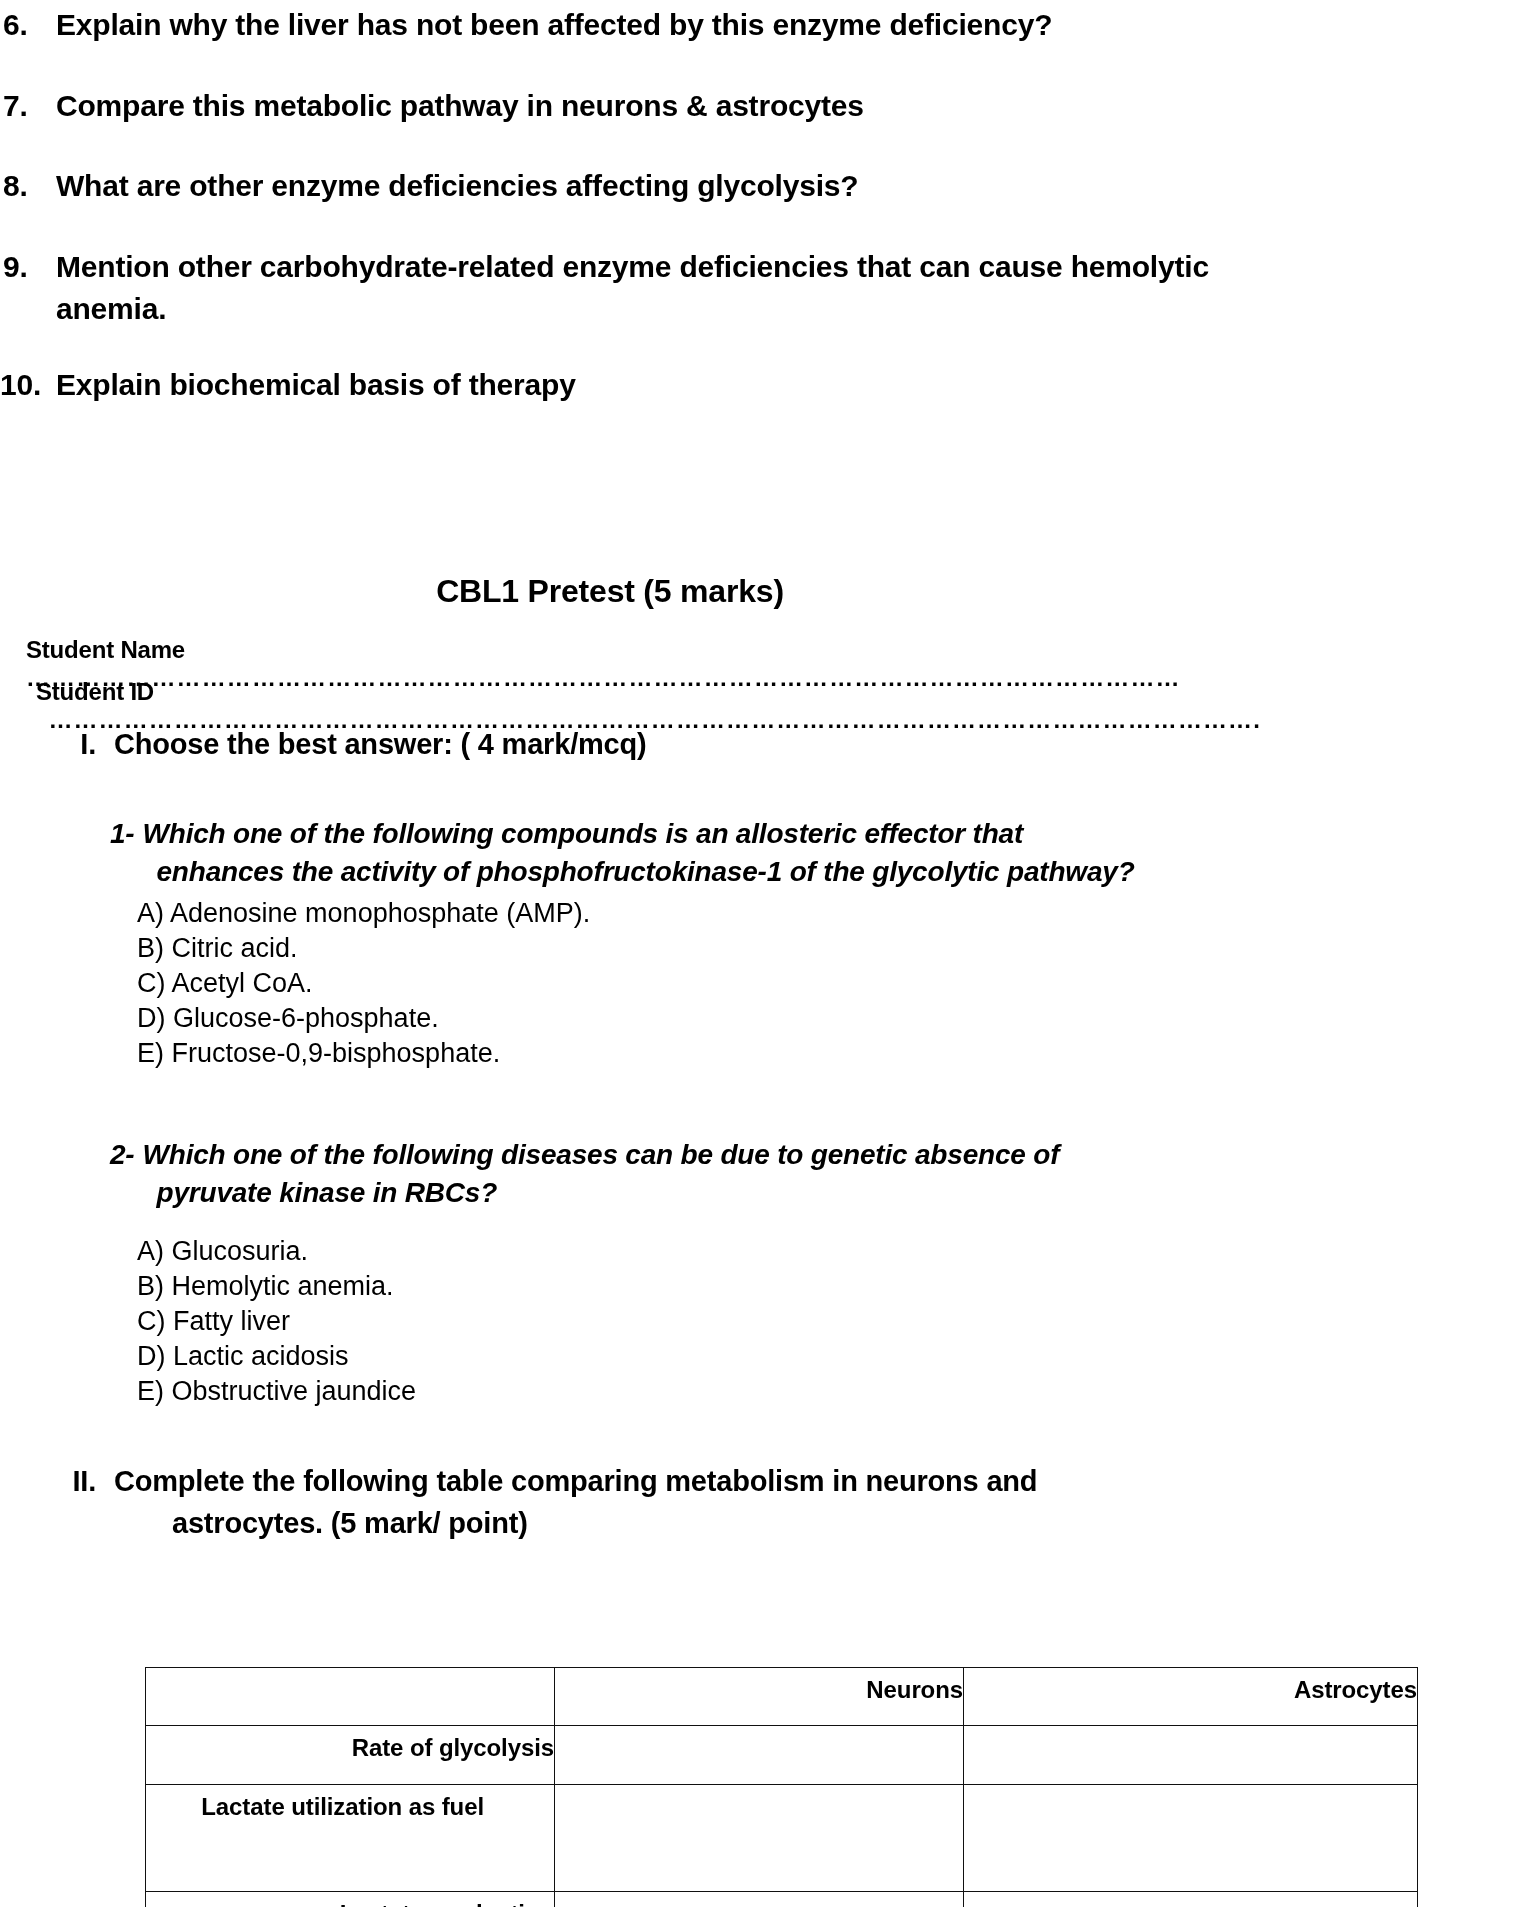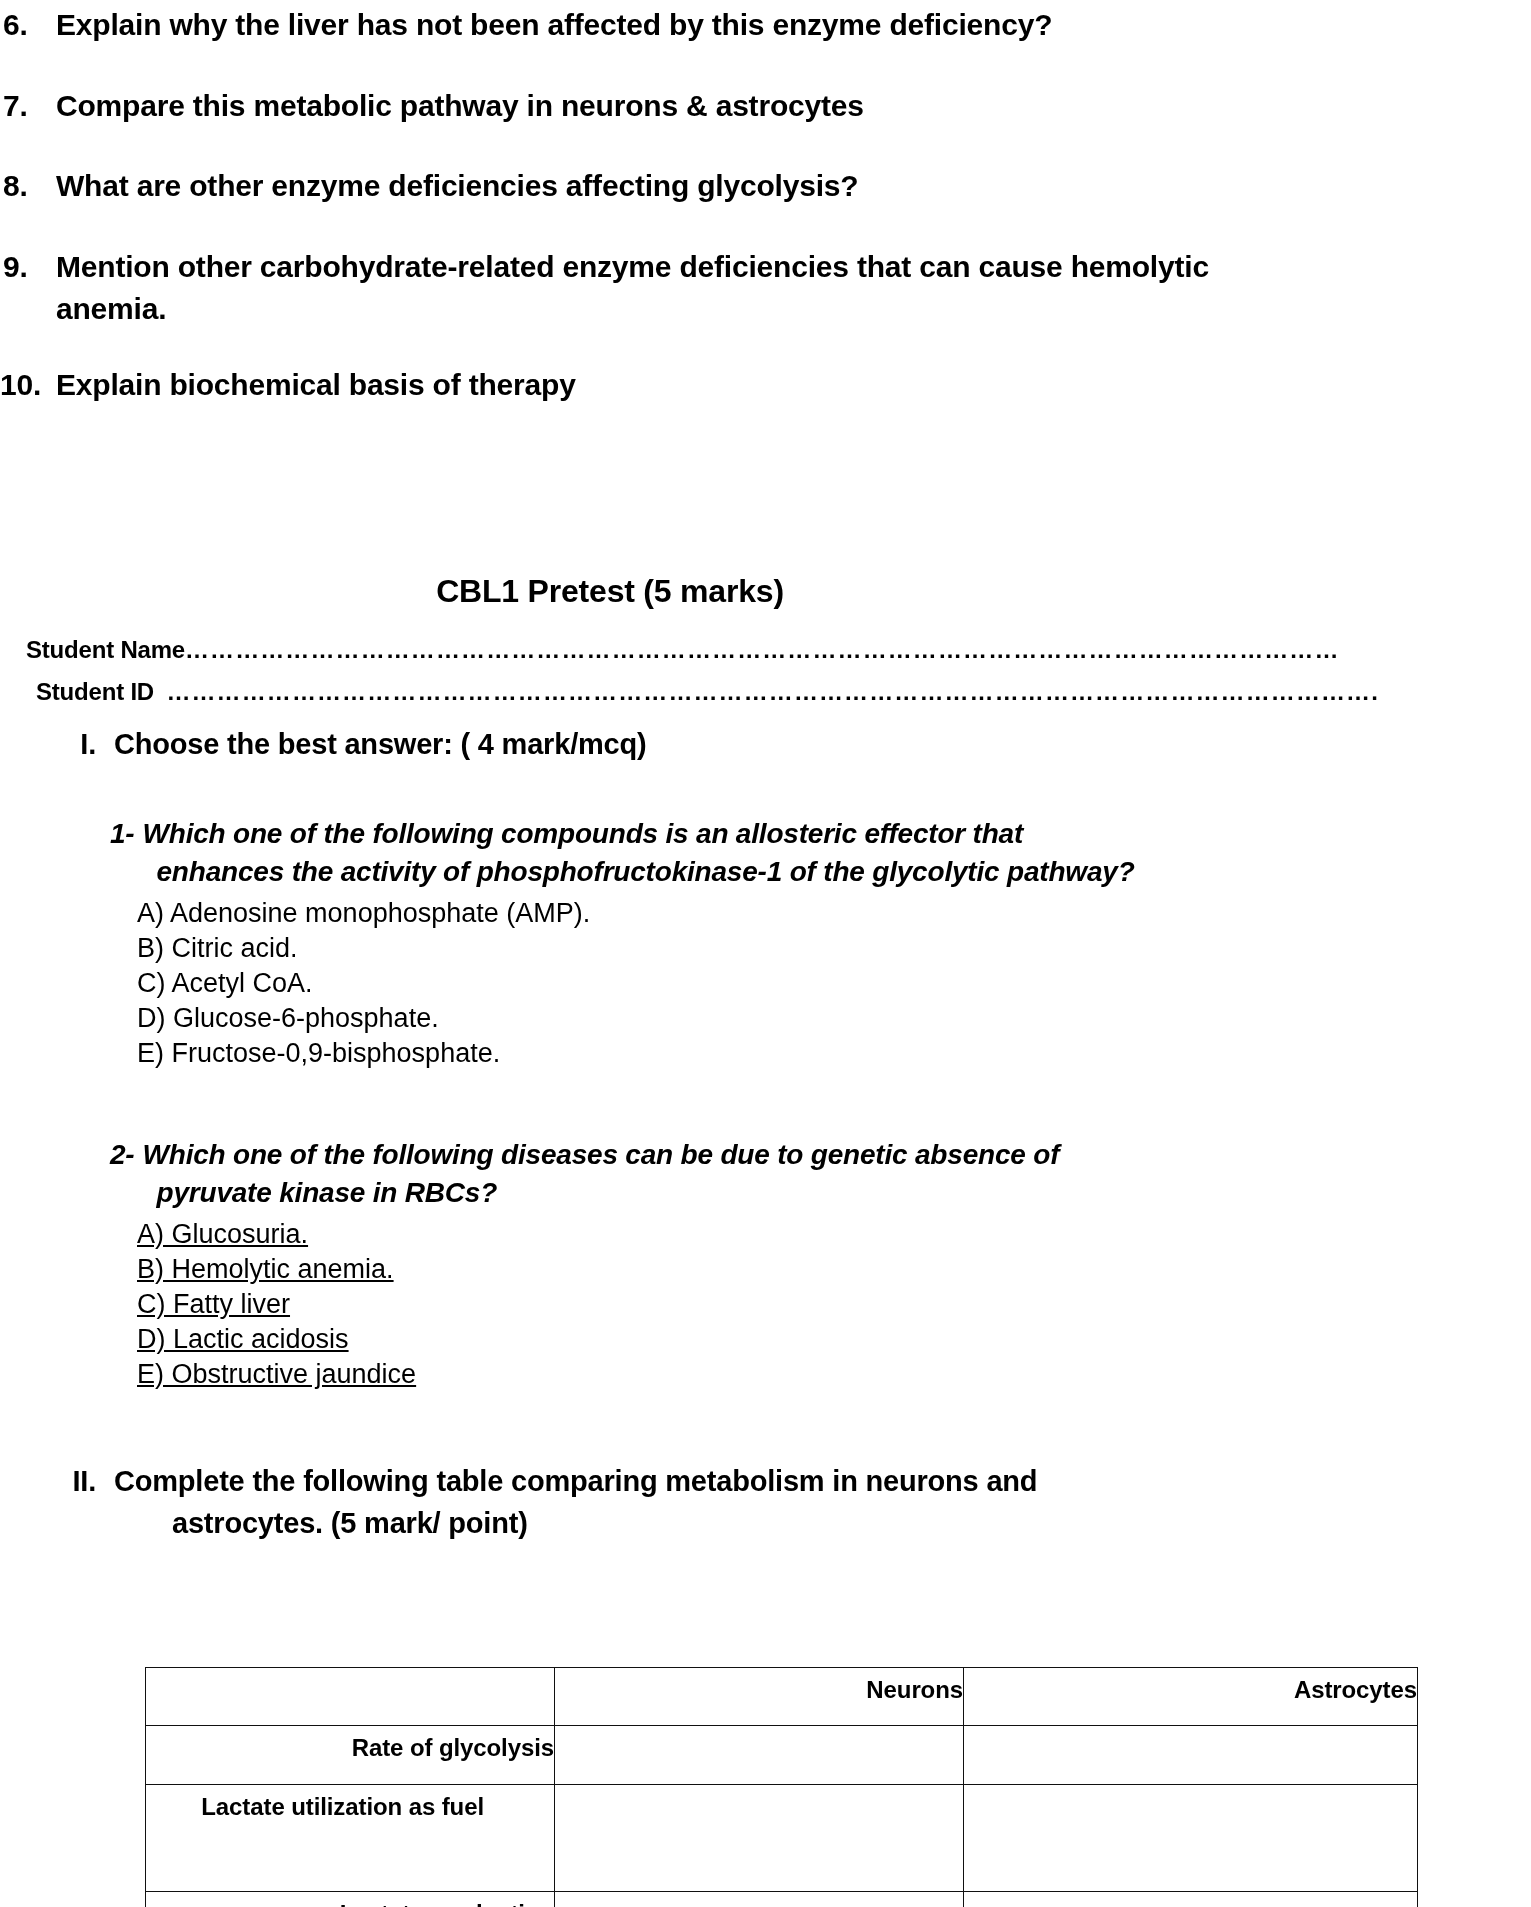--- a/index.html
+++ b/index.html
@@ -65,20 +65,21 @@
 
   
   .field-row {
     display: flex;
     align-items: baseline;
     font-weight: 700;
     font-size: 24px;
     letter-spacing: -0.2px;
     white-space: nowrap;
     overflow: hidden;
+    flex-direction: column;
   }
   .field-label { flex: 0 0 auto; }
   .field-dots {
     flex: 0 0 auto;
     letter-spacing: 1.1px;
     font-size: 24px;
     font-weight: 700;
     overflow: hidden;
     display: inline-block;
   }
@@ -222,21 +223,21 @@
   </div>
 
   <div class="mcq" style="left:110px; top:1136px; width:1300px;">
     <div class="mcq-stem">
       <span class="mcq-num">2-</span>
       <span class="mcq-q">
         <span>Which one of the following diseases can be due to genetic absence of</span>
         <span class="l2">pyruvate kinase in RBCs?</span>
       </span>
     </div>
-    <ul class="mcq-options" style="margin-top:6px; padding-left:27px;text-decoration:underline;">
+    <ul class="mcq-options" style="margin-top:23px; padding-left:27px;">
       <li>A) Glucosuria.</li>
       <li>B) Hemolytic anemia.</li>
       <li>C) Fatty liver</li>
       <li>D) Lactic acidosis</li>
       <li>E) Obstructive jaundice</li>
     </ul>
   </div>
 
   <div class="section-head" style="position:absolute; left:62px; top:1460px; width:1380px;">
     <span class="section-roman">II.</span>

